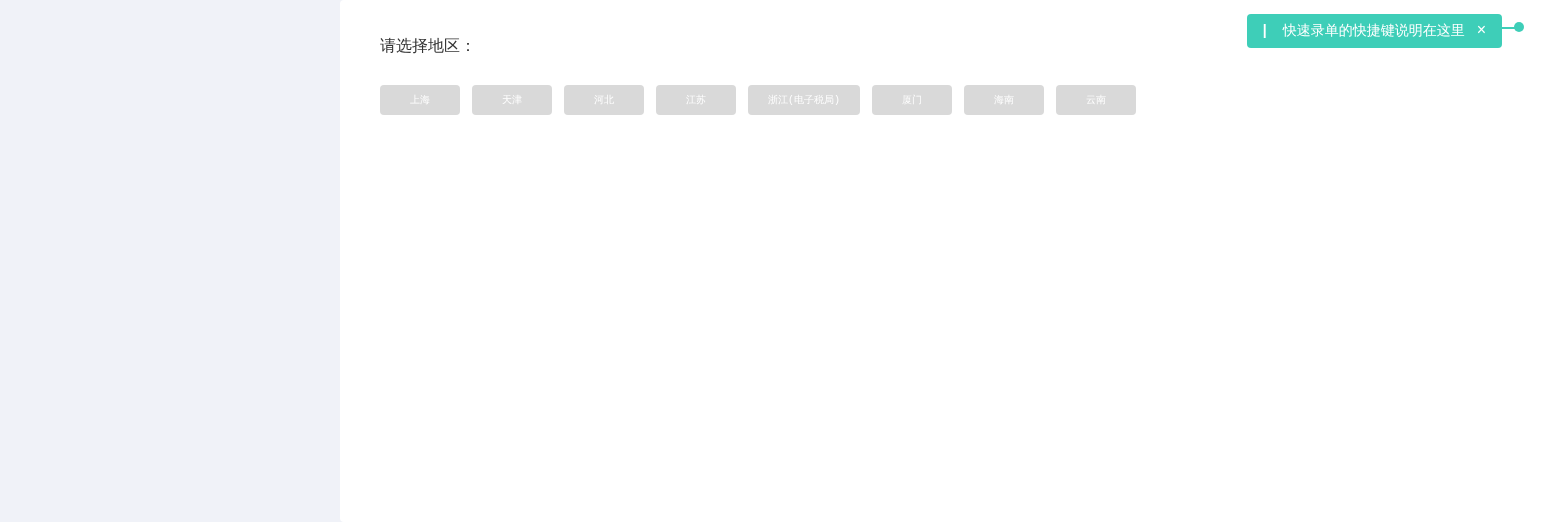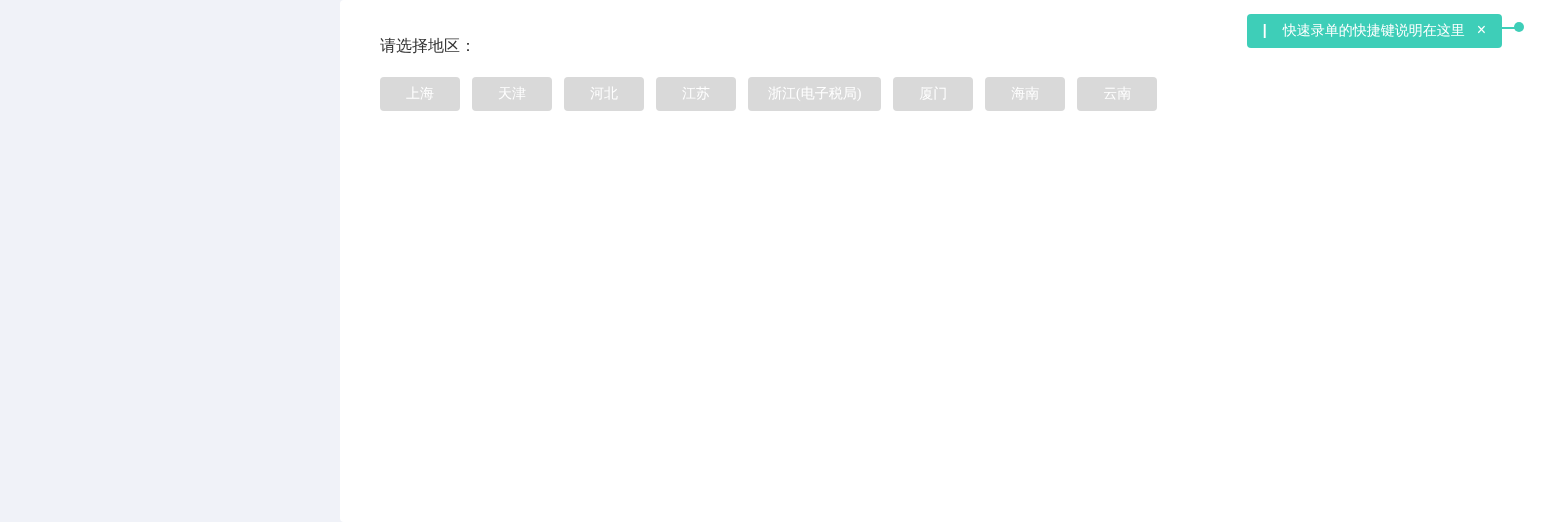--- a/index.html
+++ b/index.html
@@ -33,42 +33,42 @@
       right: 0;
       height: 100%;
       background: #ffffff;
       border-radius: 4px 0 0 4px;
       padding: 36px 40px;
     }
 
     .section-title {
       font-size: 16px;
       color: #333;
-      margin-bottom: 20px;
+      margin-bottom: 28px;
       font-weight: 400;
     }
 
     .region-buttons {
       display: flex;
       flex-wrap: wrap;
       gap: 12px;
     }
 
     .region-btn {
       background: #d9d9d9;
       border: none;
       border-radius: 4px;
       color: #fff;
-      font-size: 14px;
+      font-size: 10px;
       padding: 8px 20px;
       cursor: pointer;
       white-space: nowrap;
       min-width: 80px;
       text-align: center;
-      font-family: Liberation Serif, serif;
+      font-family: Liberation Mono, monospace;
     }
 
     .tooltip-banner {
       position: absolute;
       top: 14px;
       right: 60px;
       background: #3eceb8;
       color: #fff;
       font-size: 14px;
       padding: 8px 16px;

